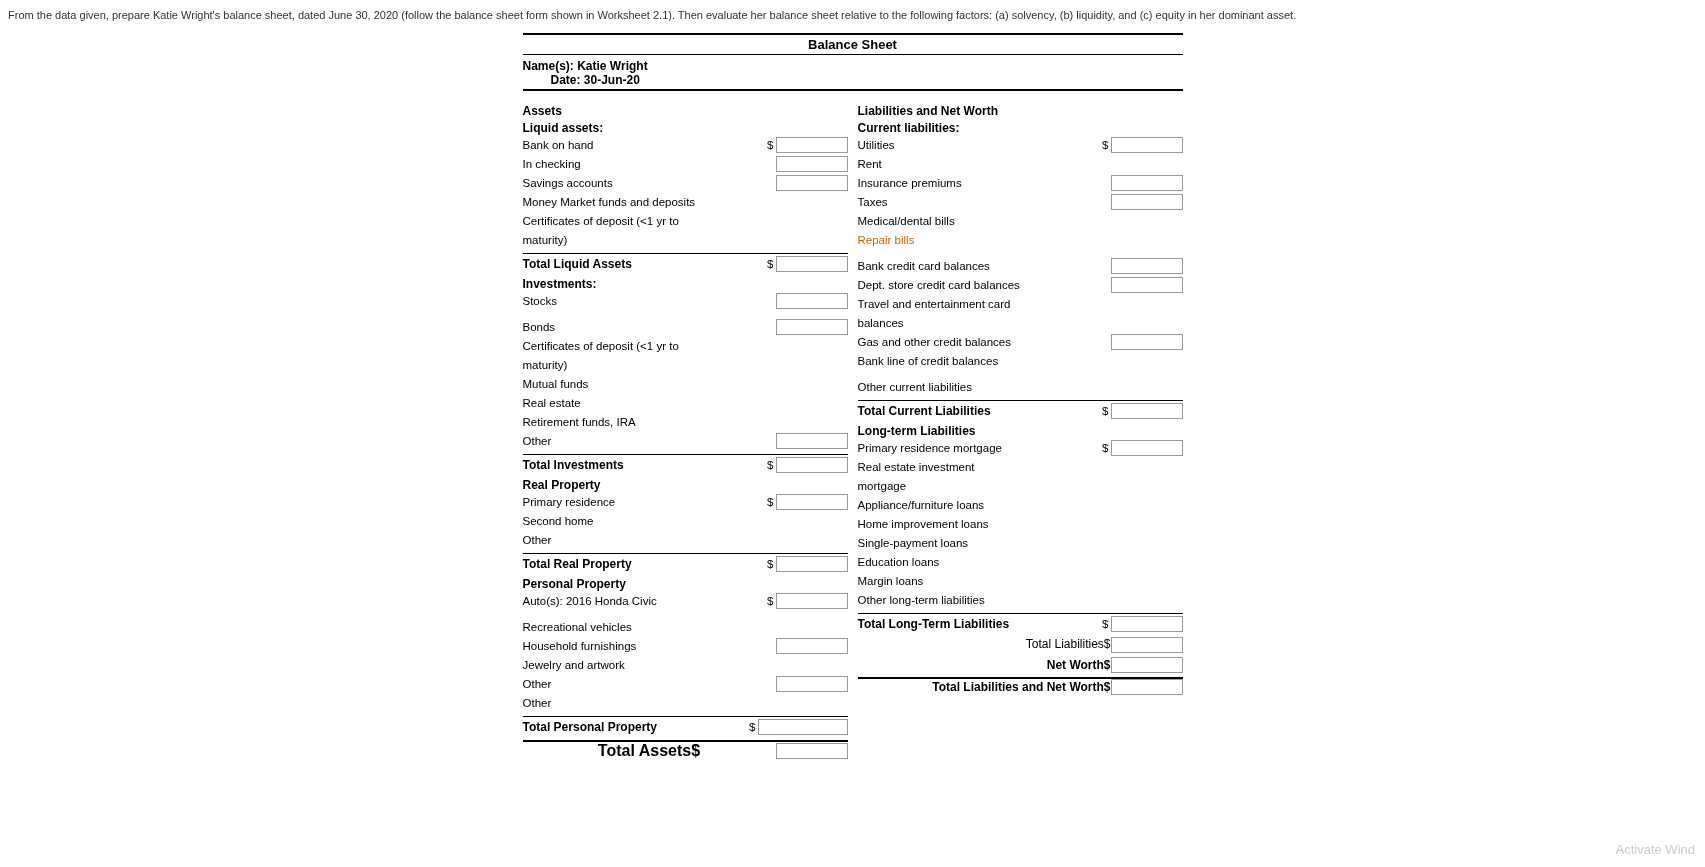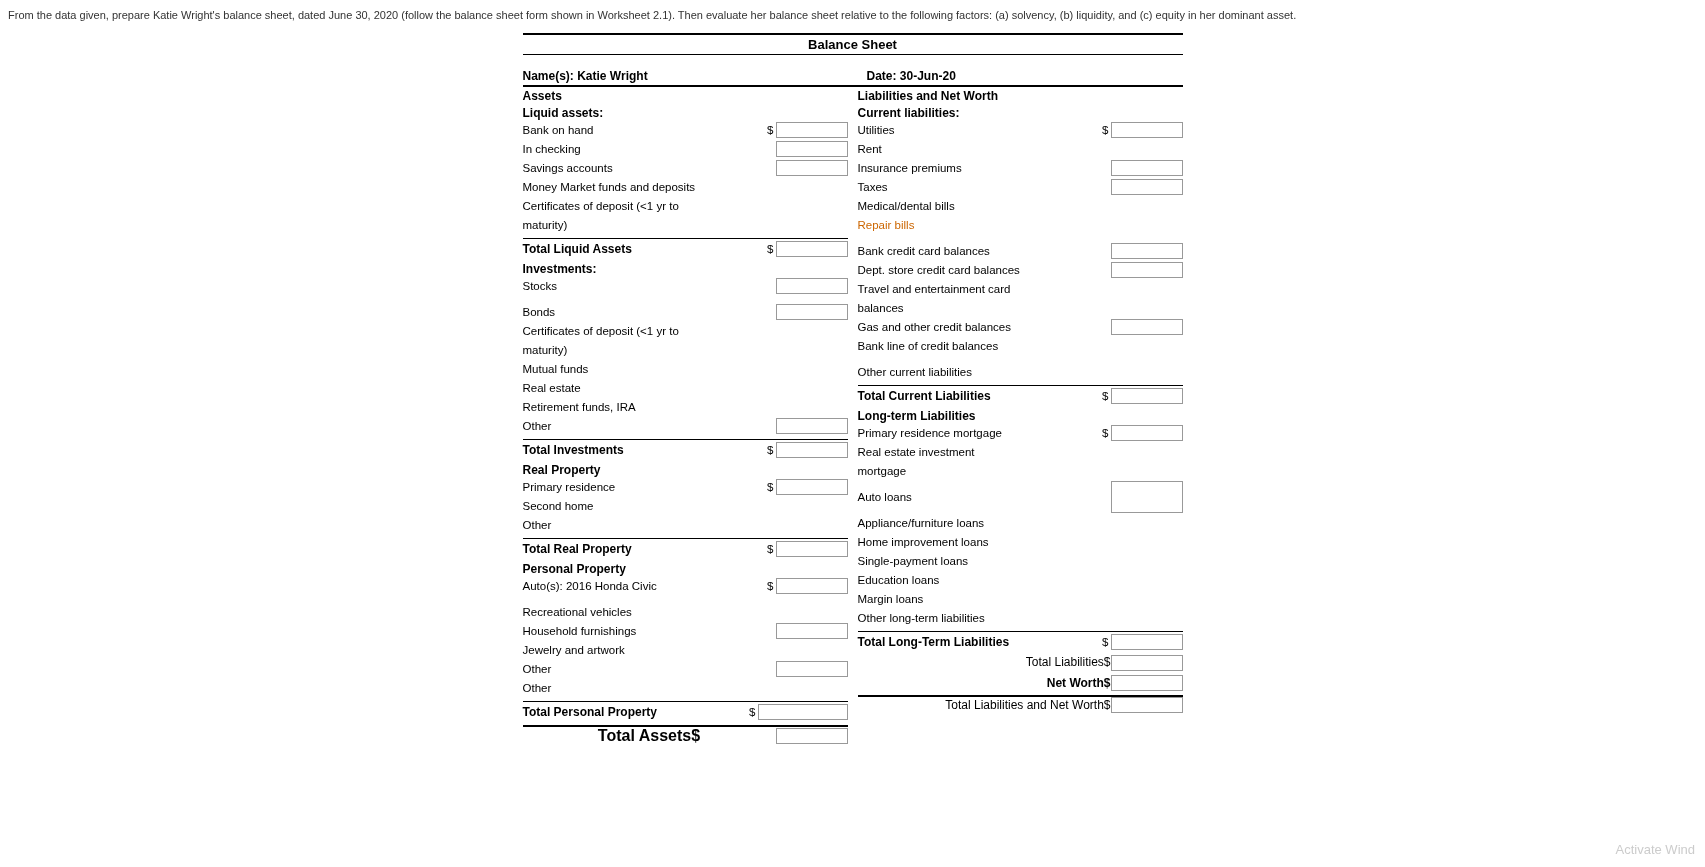--- a/index.html
+++ b/index.html
@@ -20,26 +20,27 @@
       width: 660px;
       margin: 0 auto;
     }
     .sheet-title {
       text-align: center;
       font-weight: bold;
       font-size: 13px;
       border-top: 2px solid #000;
       border-bottom: 1px solid #000;
       padding: 2px 0;
-      margin-bottom: 12px;
+      margin-bottom: 2px;
     }
     .header-row {
       display: flex;
       border-bottom: 2px solid #000;
       padding: 2px 0;
+      flex-direction: column;
     }
     .header-left {
       flex: 1;
       font-weight: bold;
       font-size: 12px;
     }
     .header-right {
       flex: 1;
       font-weight: bold;
       font-size: 12px;
@@ -98,21 +99,21 @@
       border-top: 1px solid #000;
     }
     .total-label {
       flex: 1;
       font-weight: bold;
       font-size: 12px;
     }
     .assets-header {
       font-weight: bold;
       font-size: 12px;
-      margin-top: 2px;
+      margin-top: 13px;
     }
     .spacer { height: 6px; }
     .bottom-watermark {
       position: fixed;
       bottom: 10px;
       right: 10px;
       color: #ccc;
       font-size: 13px;
     }
   </style>
@@ -329,24 +330,20 @@
         <span class="dollar-sign">$</span>
         <input class="input-box" type="text" style="">
       </div>
       <div class="row">
         <span class="row-label">Real estate investment</span>
       </div>
       <div class="row">
         <span class="row-label">mortgage</span>
       </div>
       <div class="row">
-        <span class="row-label">Auto loans</span>
-        <input class="input-box" type="text" style="height: 32px;">
-      </div>
-      <div class="row">
         <span class="row-label">Appliance/furniture loans</span>
       </div>
       <div class="row">
         <span class="row-label">Home improvement loans</span>
       </div>
       <div class="row">
         <span class="row-label">Single-payment loans</span>
       </div>
       <div class="row">
         <span class="row-label">Education loans</span>
@@ -368,20 +365,20 @@
         <span style="flex:1; font-size:12px; text-align:right;">Total Liabilities$</span>
         <input class="input-box" type="text" style="">
       </div>
 
       <div style="display:flex; align-items:center; margin-top:4px;">
         <span style="flex:1; font-size:12px; font-weight:bold; text-align:right;">Net Worth$</span>
         <input class="input-box" type="text" style="">
       </div>
 
       <div style="display:flex; align-items:center; margin-top:4px; border-top:2px solid #000;">
-        <span style="flex:1; font-size:12px; font-weight:normal; text-align:right;">Total Liabilities and Net Worth$</span>
+        <span style="flex:1; font-size:12px; font-weight:bold; text-align:right;">Total Liabilities and Net Worth$</span>
         <input class="input-box" type="text" style="">
       </div>
     </div>
   </div>
 </div>
 
 <div class="bottom-watermark">Activate Wind</div>
 
 </body></html>

